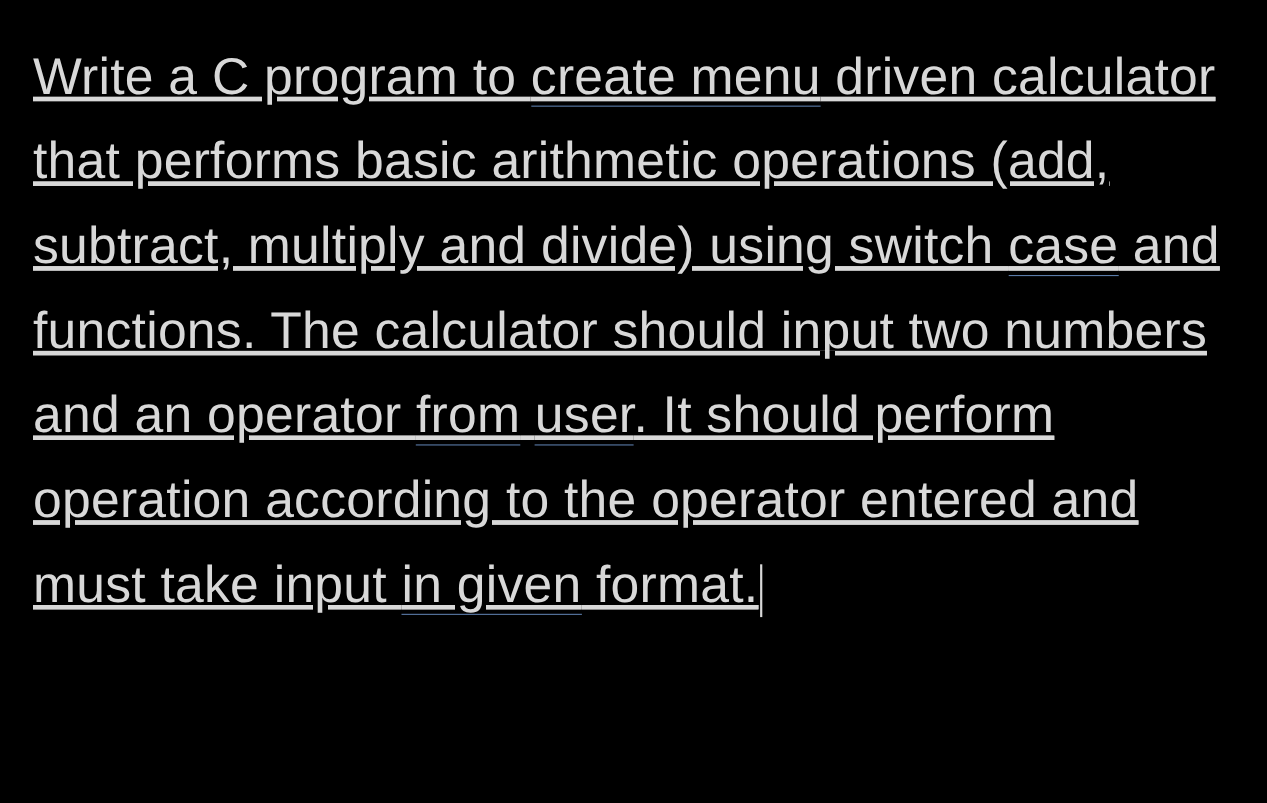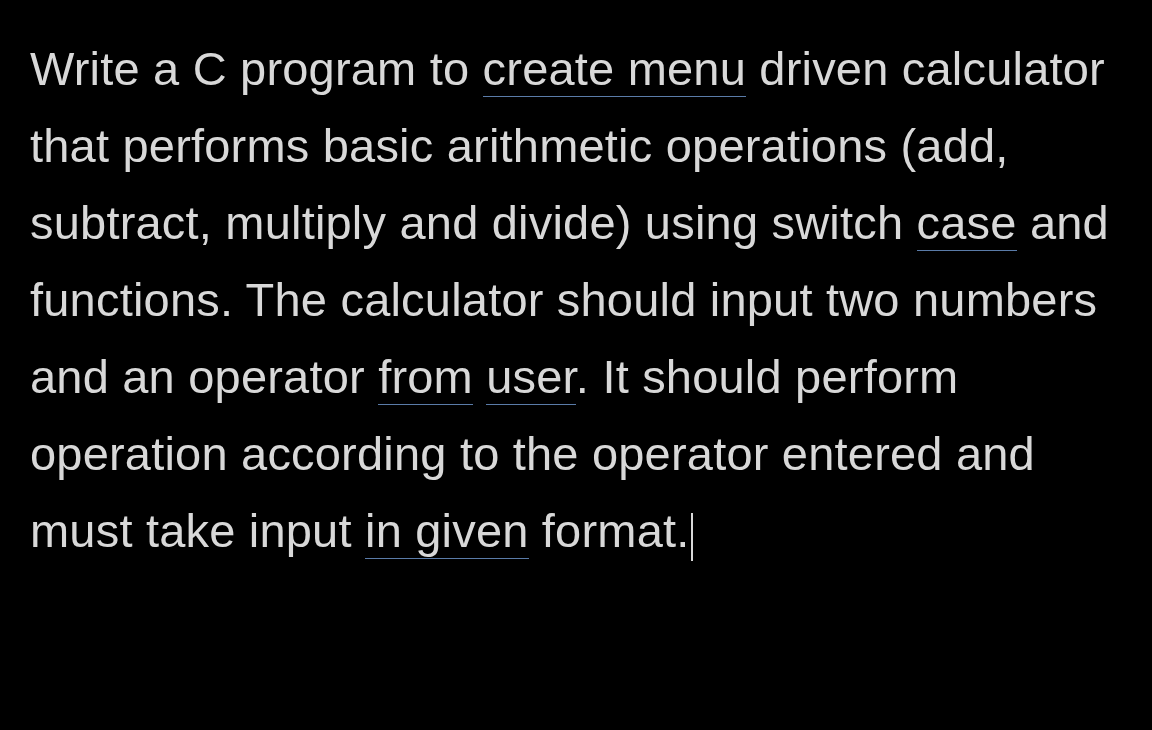--- a/index.html
+++ b/index.html
@@ -1,18 +1,19 @@
 <!DOCTYPE html>
 <html><head>
   <meta charset="utf-8">
   <style>
     * {
       margin: 0;
       padding: 0;
       box-sizing: border-box;
+      text-decoration: underline;
     }
     body {
       width: 1152px;
       height: 730px;
       background-color: #000000;
       font-family: Arial, Helvetica, sans-serif;
       padding: 30px 30px 30px 30px;
       overflow: hidden;
     }
     .content {

